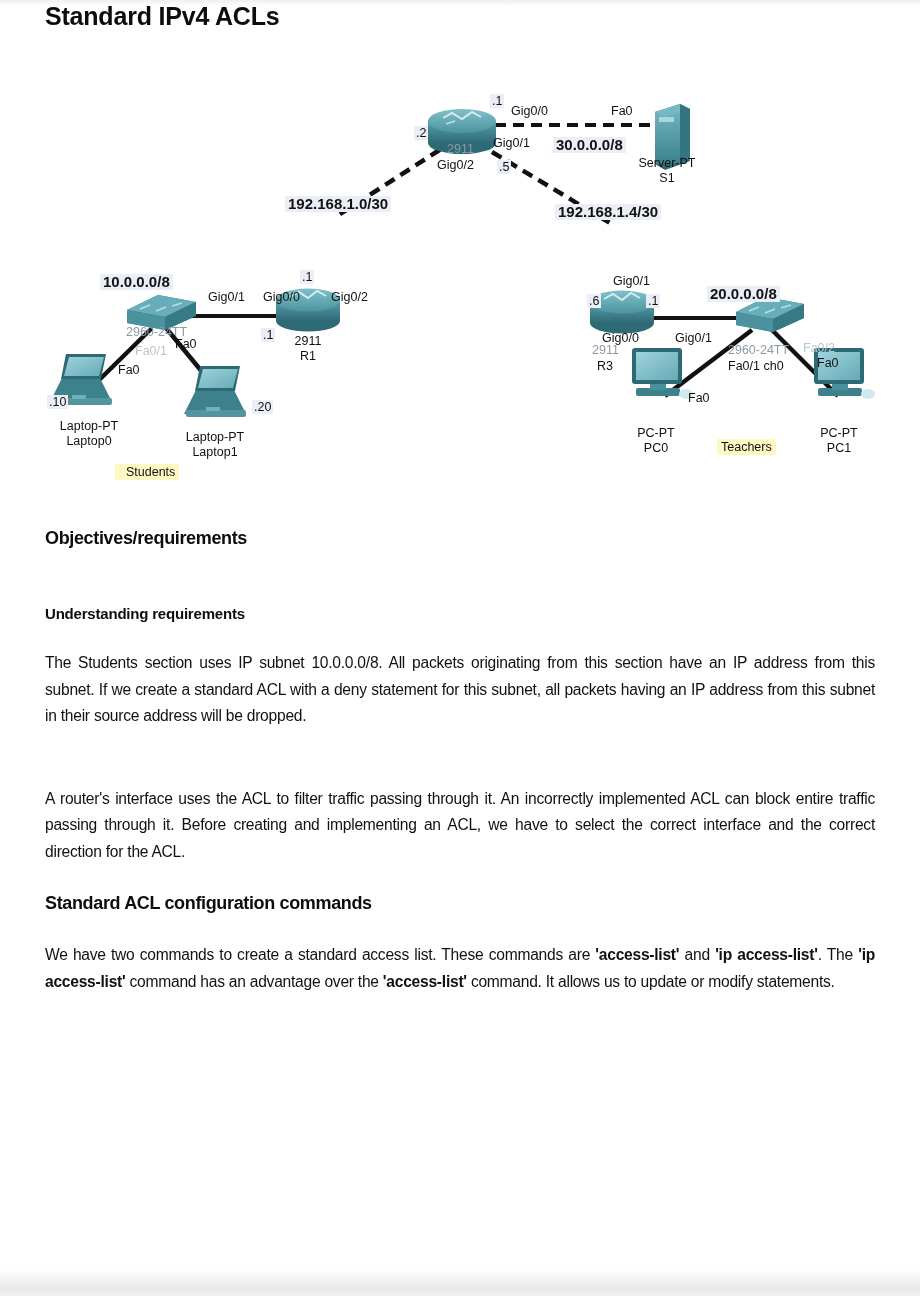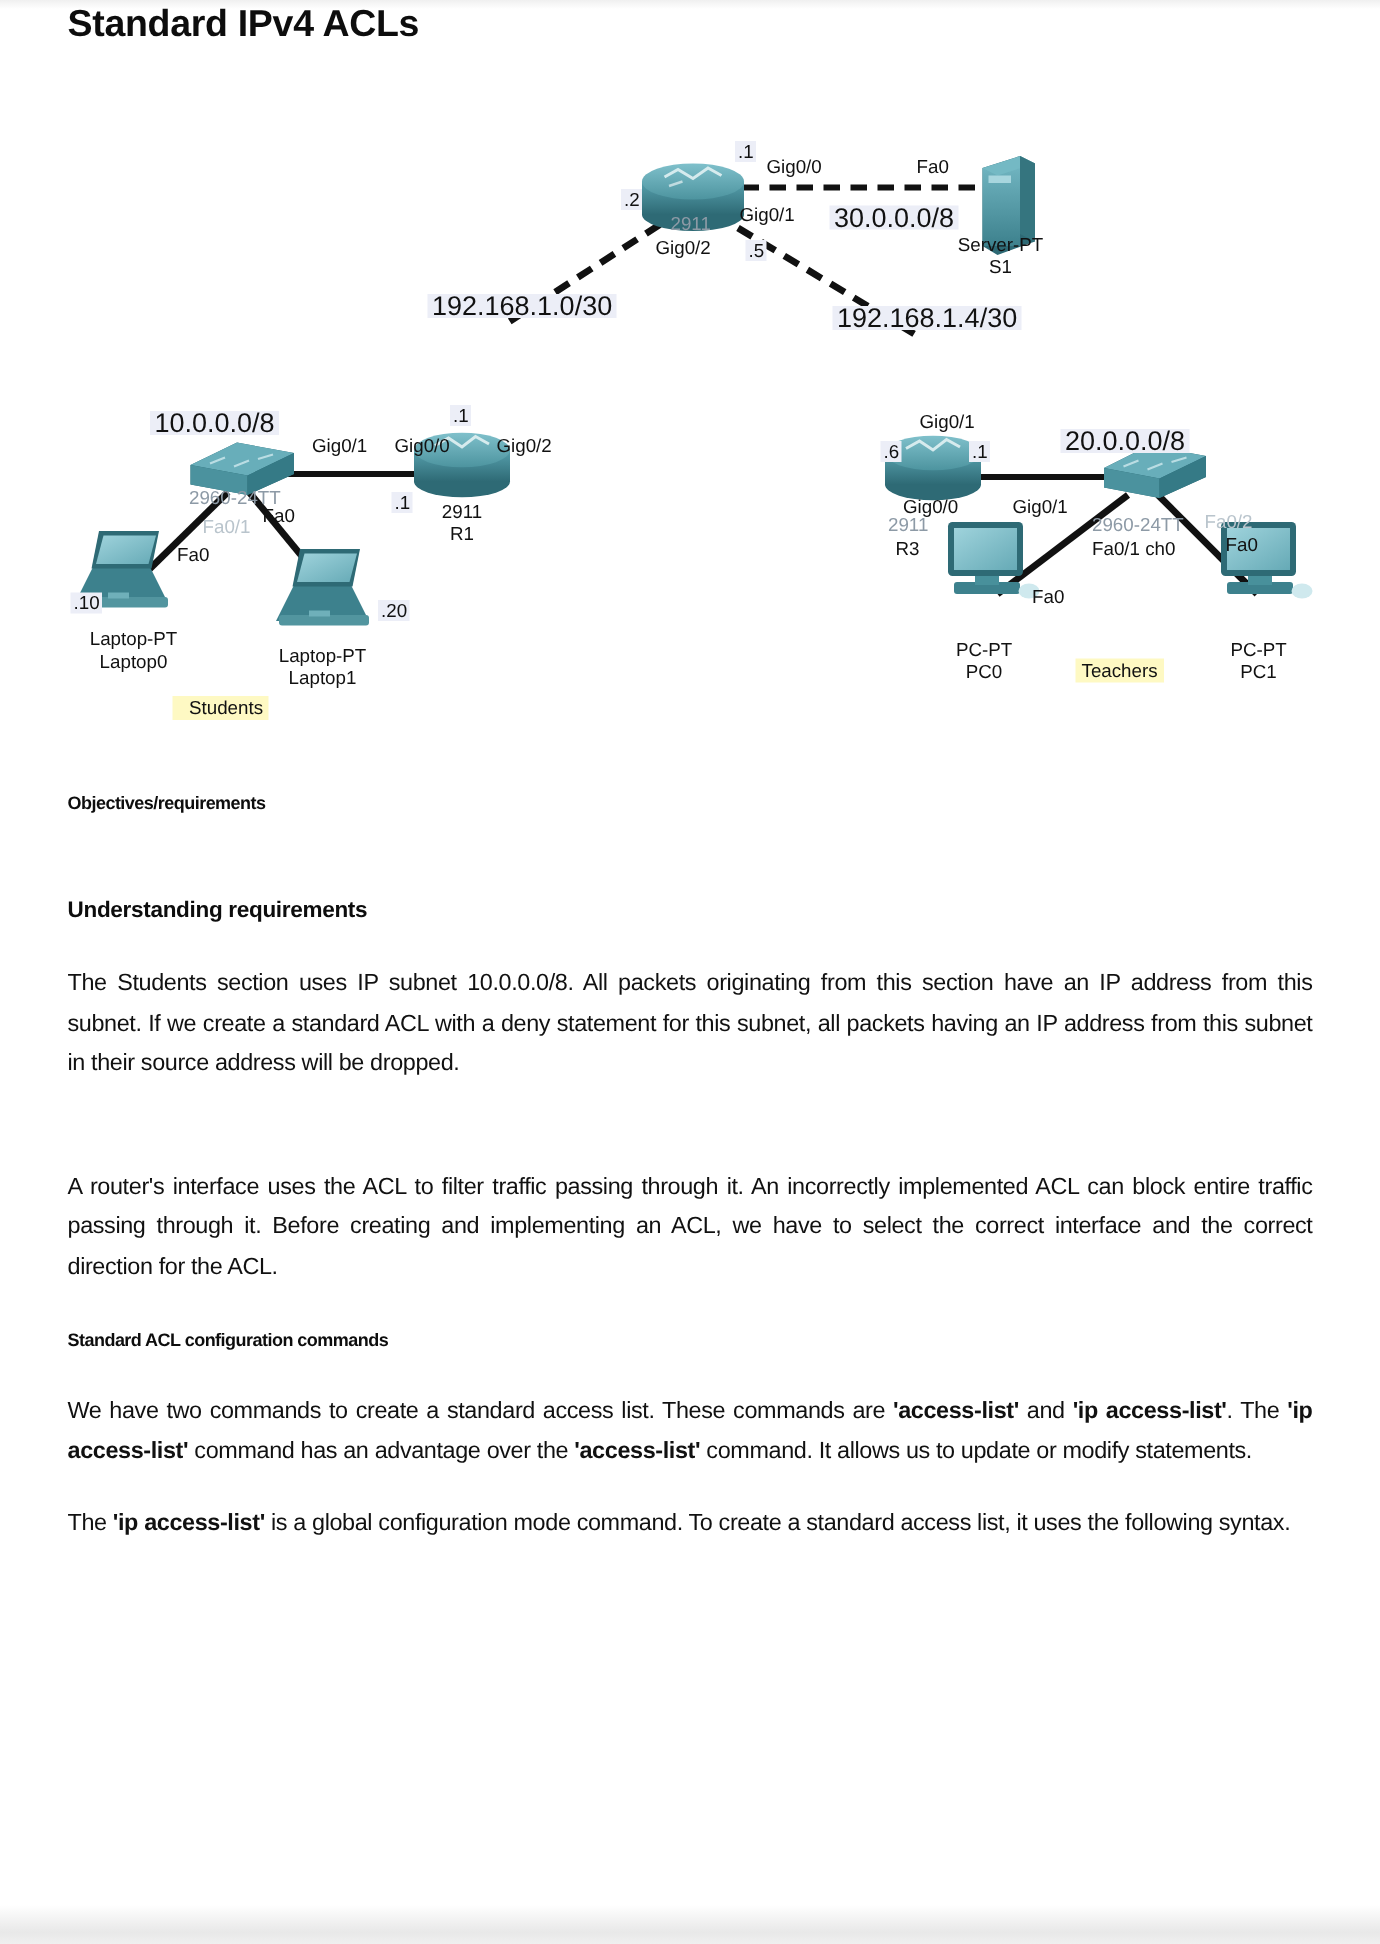--- a/index.html
+++ b/index.html
@@ -70,21 +70,22 @@
     position: absolute;
     font-family: "Liberation Sans", sans-serif;
     font-size: 12.5px;
     color: #111111;
     white-space: nowrap;
     line-height: 14px;
   }
   .dlabel.net {
     background: #eceef7;
     padding: 1px 3px;
-    font-size: 18px;
+    font-size: 15px;
+    font-weight: bold;
   }
   .dlabel.tick {
     background: #eceef7;
     padding: 0px 2px;
   }
   .dlabel.dev {
     text-align: center;
     line-height: 15px;
   }
   .dlabel.faded {
@@ -103,21 +104,21 @@
   .content {
     position: absolute;
     left: 45px;
     top: 528px;
     width: 830px;
   }
   h2.sec {
     margin: 0;
     font-family: "Liberation Sans", sans-serif;
     font-weight: bold;
-    font-size: 12px;
+    font-size: 18px;
     color: #0d0d0d;
     letter-spacing: -0.35px;
   }
   h3.sec-sm {
     margin: 0;
     font-family: "Liberation Sans", sans-serif;
     font-weight: bold;
     font-size: 15px;
     color: #0d0d0d;
     letter-spacing: -0.2px;
@@ -345,17 +346,16 @@
     <div class="sp-28"></div>
     <div class="sp-28"></div>
     <p class="body">A router's interface uses the ACL to filter traffic passing through it. An incorrectly implemented ACL can block entire traffic passing through it. Before creating and implementing an ACL, we have to select the correct interface and the correct direction for the ACL.</p>
 
     <div class="sp-28"></div>
     <h2 class="sec">Standard ACL configuration commands</h2>
     <div class="sp-28"></div>
     <p class="body"><span>We have two commands to create a standard access list. These commands are </span><span class="b">'access-list'</span><span> and </span><span class="b">'ip access-list'</span><span>. The </span><span class="b">'ip access-list'</span><span> command has an advantage over the </span><span class="b">'access-list'</span><span> command. It allows us to update or modify statements.</span></p>
 
     <div class="sp-22"></div>
-    <p class="body nojust"><span>The </span><span class="b">'ip access-list'</span><span> is a global configuration mode command. To create a standard access list, it uses the following syntax.</span></p>
   </div>
 
   <div class="bottom-shade"></div>
 </div>
 
 </body></html>

